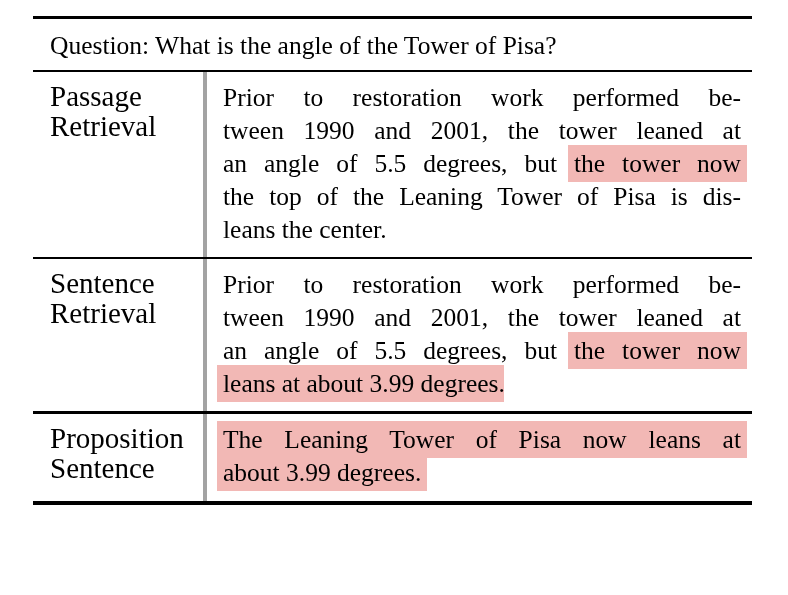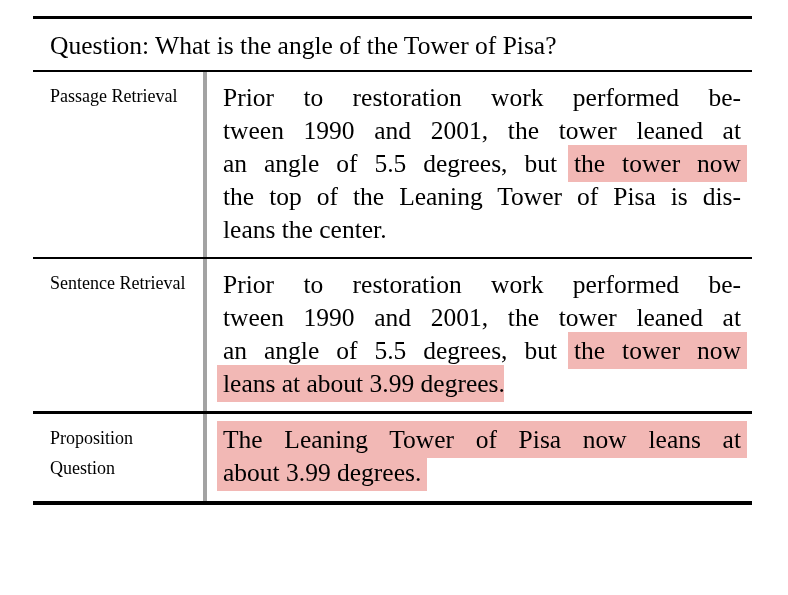--- a/index.html
+++ b/index.html
@@ -33,21 +33,21 @@
     font-size: 25.5px;
     line-height: 33px;
     white-space: nowrap;
   }
 
   .row { display: flex; align-items: stretch; }
   .label-cell {
     box-sizing: border-box;
     width: 170px;
     padding: 9px 6px 18px 17px;
-    font-size: 18px;
+    font-size: 29px;
     line-height: 30px;
   }
   .content-cell {
     box-sizing: border-box;
     flex: 1;
     border-left: 4px solid #a3a3a3;
     padding: 9px 11px 11px 16px;
     font-size: 25.5px;
     line-height: 33px;
   }
@@ -96,21 +96,21 @@
           <div class="line just"><span>Prior to restoration work performed be-</span></div>
           <div class="line just"><span>tween 1990 and 2001, the tower leaned at</span></div>
           <div class="line just"><span>an angle of 5.5 degrees, but </span><span class="hl">the tower now</span></div>
           <div class="line"><span class="hl">leans at about 3.99 degrees</span><span>.</span></div>
         </div>
     </div>
 
     <div class="rule r-heavy"></div>
 
     <div class="row">
-      <div class="label-cell">Proposition Question</div>
+      <div class="label-cell">Proposition Sentence</div>
       <div class="content-cell">
           <div class="line just"><span class="hl">The Leaning Tower of Pisa now leans at</span></div>
           <div class="line"><span class="hl">about 3.99 degrees.</span></div>
         </div>
     </div>
 
     <div class="rule r-bottom"></div>
 
   </div>
 </div>

